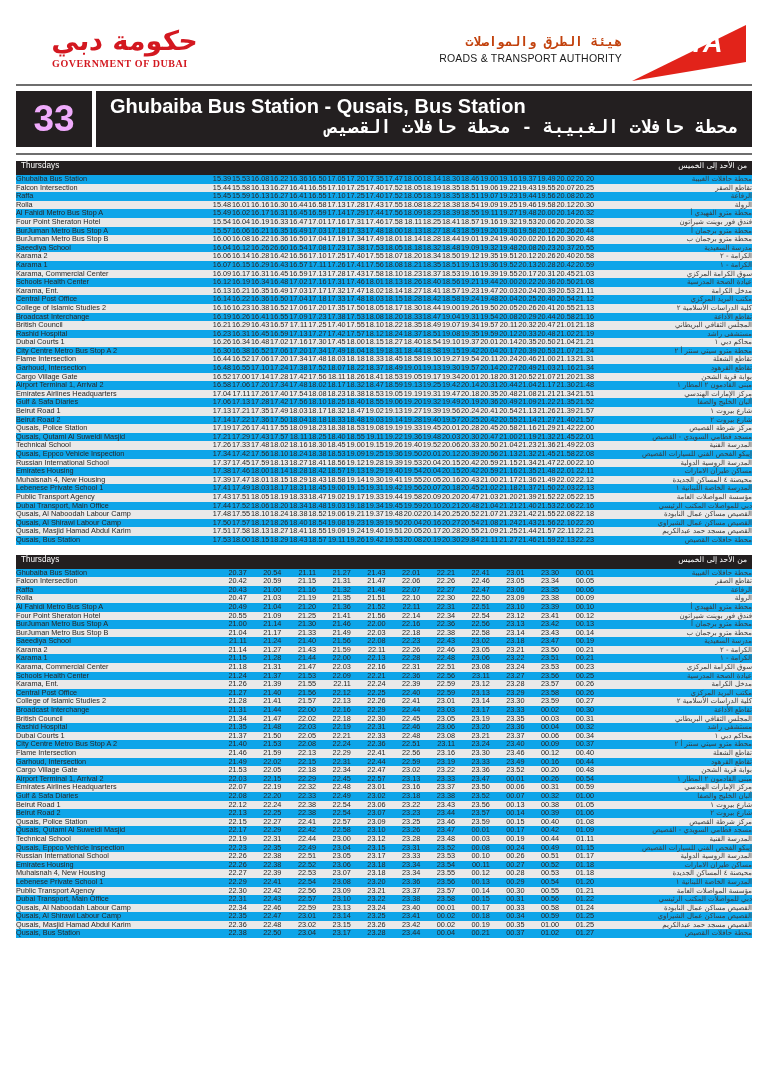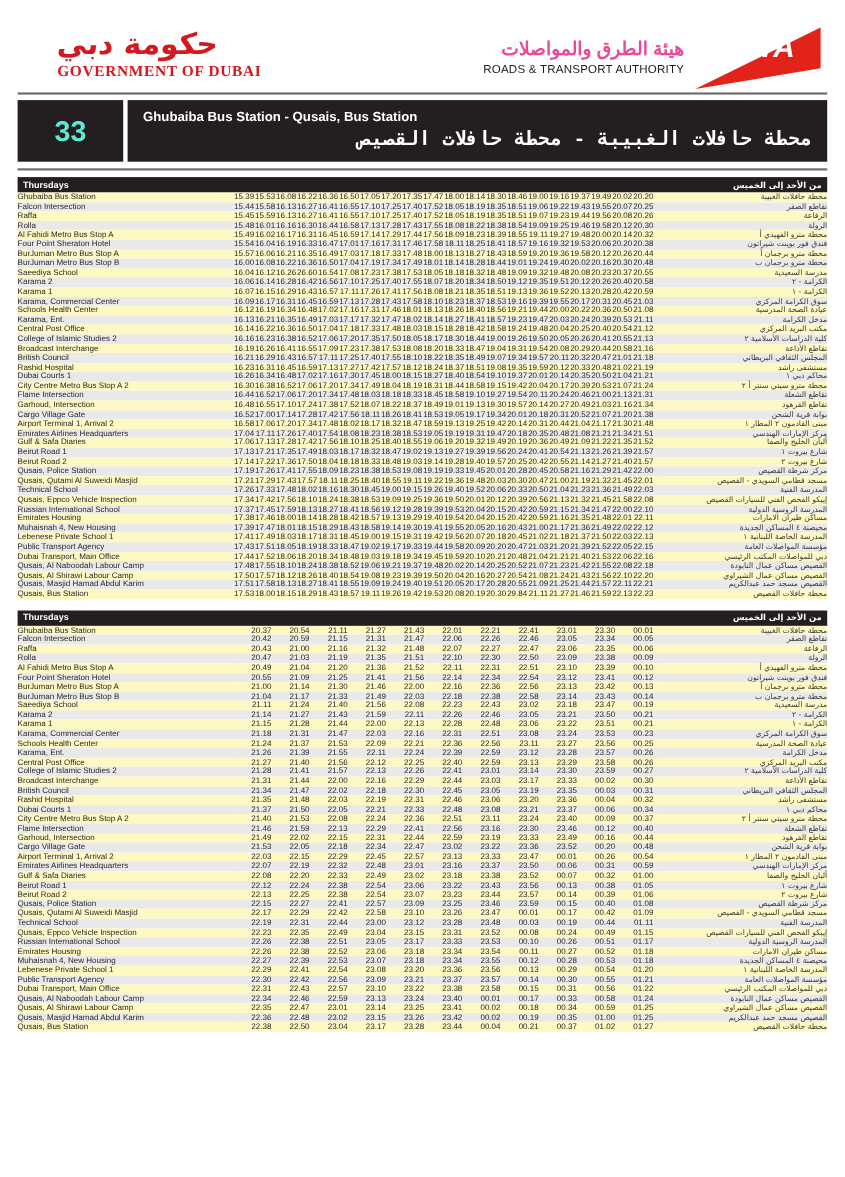--- a/index.html
+++ b/index.html
@@ -38,41 +38,41 @@
     line-height: 30px;
     font-weight: 700;
     letter-spacing: -1px;
     direction: rtl;
     text-align: left;
     transform: skewX(-4deg);
   }
   .gov-logo .gov-en {
     color: #d31820;
     font-family: "Liberation Serif", serif;
-    font-size: 14px;
+    font-size: 10px;
     letter-spacing: 0.6px;
     font-weight: 700;
     margin-top: 2px;
   }
   .rta-block {
     margin-left: auto;
     display: flex;
     align-items: flex-start;
     padding-right: 4px;
   }
   .rta-text {
     text-align: right;
     padding-top: 12px;
     padding-right: 8px;
   }
   .rta-text .rta-ar {
-    font-family: Liberation Sans, sans-serif;
-    font-size: 17px;
+    font-family: Liberation Mono, monospace;
+    font-size: 13px;
     font-weight: 700;
-    color: #ec4899;
+    color: #c2410c;
     letter-spacing: 1.5px;
     direction: rtl;
   }
   .rta-text .rta-en {
     font-size: 10.5px;
     font-weight: 400;
     color: #1a1a1a;
     letter-spacing: 0.2px;
     margin-top: 2px;
   }
@@ -88,38 +88,38 @@
   .banner-rule {
     border-top: 2px solid #6e6e6e;
     margin: 4px 0 0 0;
   }
   .banner {
     display: flex;
     height: 56px;
     margin-top: 5px;
   }
   .banner-num {
-    width: 96px;
+    width: 76px;
     background: #231f20;
-    color: #5eead4;
+    color: #f0abfc;
     display: flex;
     align-items: center;
     justify-content: center;
-    font-size: 26px;
+    font-size: 37px;
     font-weight: 700;
   }
   .banner-body {
     flex: 1;
     background: #231f20;
     color: #fff;
     margin-left: 4px;
     padding: 5px 14px 0 14px;
   }
   .banner-en {
-    font-size: 12px;
+    font-size: 20px;
     font-weight: 700;
     line-height: 20px;
   }
   .banner-ar {
     font-family: Liberation Mono, monospace;
     font-size: 18px;
     font-weight: 700;
     direction: rtl;
     text-align: right;
     line-height: 22px;
@@ -130,40 +130,39 @@
     margin-top: 6px;
   }
 
   
   .tt { margin-top: 6px; }
   .tt-head {
     background: #231f20;
     color: #fff;
     height: 14px;
     display: flex;
-    align-items: center;
     padding: 0 5px;
     font-size: 8.2px;
-    font-weight: 700;
+    font-weight: 400;
   }
   .tt-head .hd-ar {
     margin-left: auto;
     font-family: "DejaVu Sans", sans-serif;
     font-size: 7.6px;
     direction: rtl;
   }
   table.grid {
     width: 100%;
     border-collapse: collapse;
     table-layout: fixed;
     font-size: 7.3px;
     color: #262626;
   }
   table.grid td { padding: 0; vertical-align: top; }
-  tr.row-odd  { background: #fef9c3; }
+  tr.row-odd  { background: #0ea5e9; }
   tr.row-even { background: #e9e9e9; }
   td.stop-en {
     width: 196px;
     padding: 1px 2px 1px 5px;
     line-height: 8.6px;
     white-space: normal;
   }
   td.tcell {
     text-align: right;
     padding: 1px 5px 1px 0;

